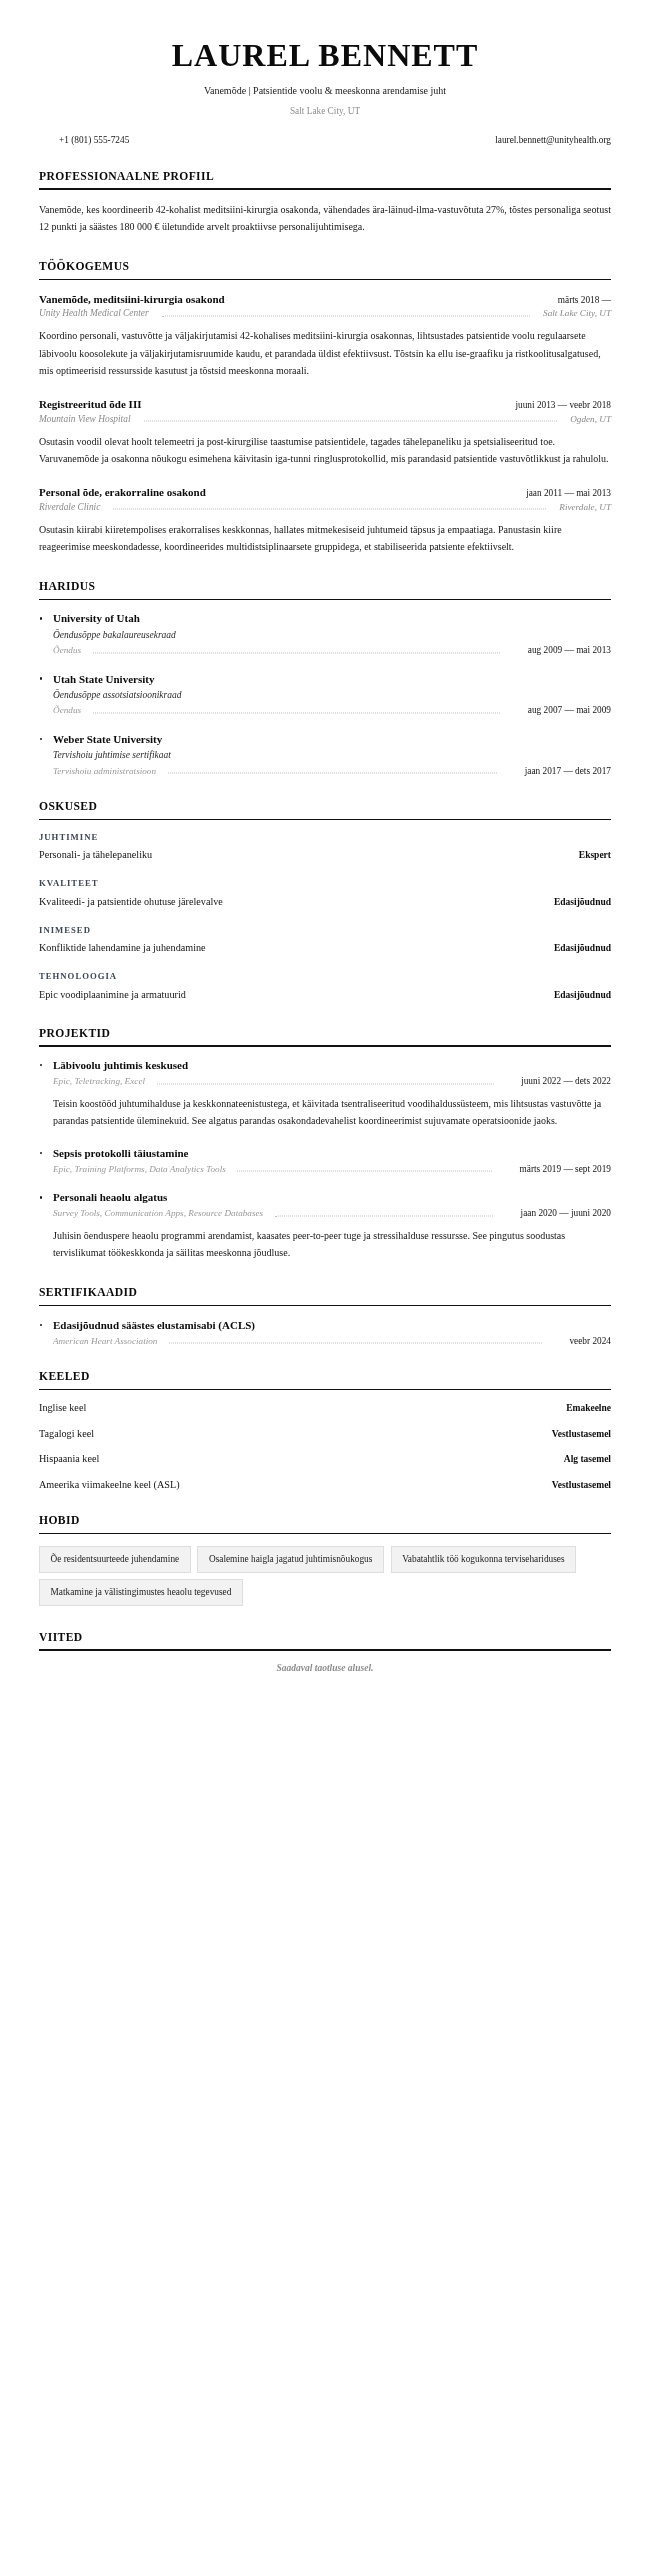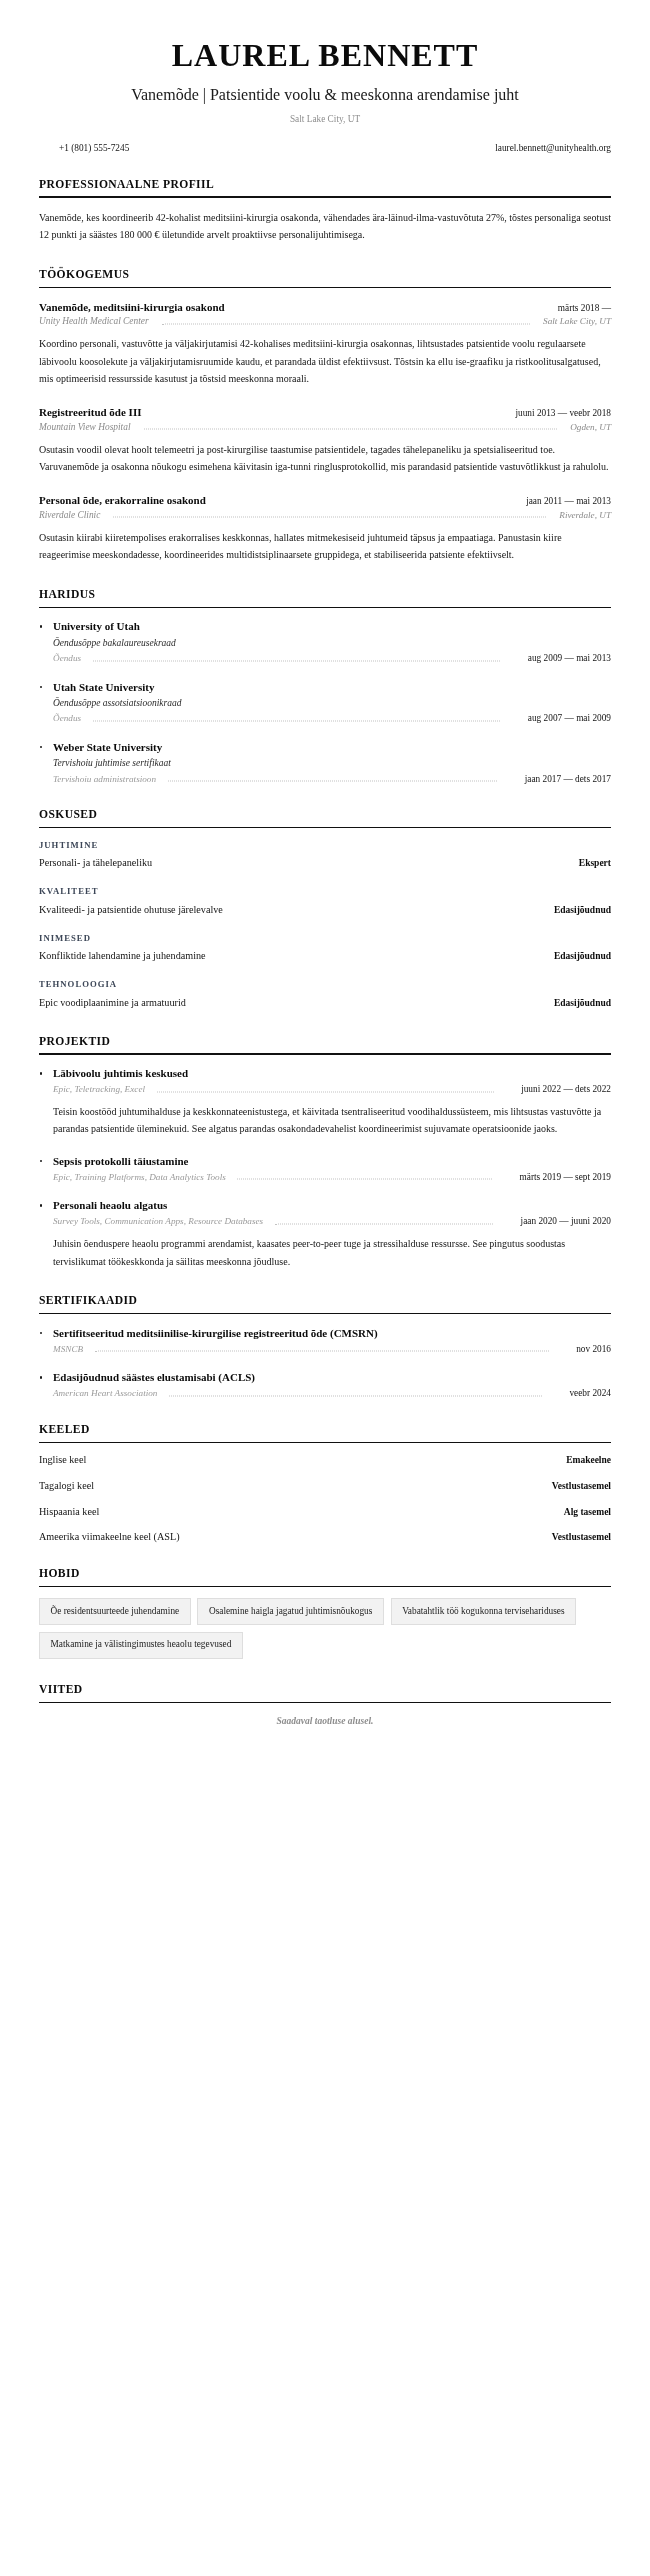--- a/index.html
+++ b/index.html
@@ -33,21 +33,21 @@
     font-size: 32px;
     font-weight: 700;
     letter-spacing: 1px;
     line-height: 1.12;
     color: #0b0b0b;
     text-transform: uppercase;
   }
 
   .headline {
     margin-top: 10.6px;
-    font-size: 16px;
+    font-size: 10px;
     font-weight: 400;
     color: #1a1a1a;
     line-height: 1.35;
   }
 
   .location-line {
     margin-top: 7.4px;
     font-size: 9.3px;
     color: #8d8d8d;
     line-height: 1.3;
@@ -497,29 +497,20 @@
       </div>
 
     </div>
   </section>
 
   <section class="section">
     <div class="section-title">SERTIFIKAADID</div>
     <div class="section-rule"></div>
     <div class="section-body">
 
-      <div class="bullet-item">
-        <span class="bullet-dot"></span>
-        <div class="bullet-title">Sertifitseeritud meditsiinilise-kirurgilise registreeritud õde (CMSRN)</div>
-        <div class="bullet-meta">
-          <span class="bullet-field">MSNCB</span>
-          <span class="dot-fill"></span>
-          <span class="bullet-date">nov 2016</span>
-        </div>
-      </div>
 
       <div class="bullet-item">
         <span class="bullet-dot"></span>
         <div class="bullet-title">Edasijõudnud säästes elustamisabi (ACLS)</div>
         <div class="bullet-meta">
           <span class="bullet-field">American Heart Association</span>
           <span class="dot-fill"></span>
           <span class="bullet-date">veebr 2024</span>
         </div>
       </div>

